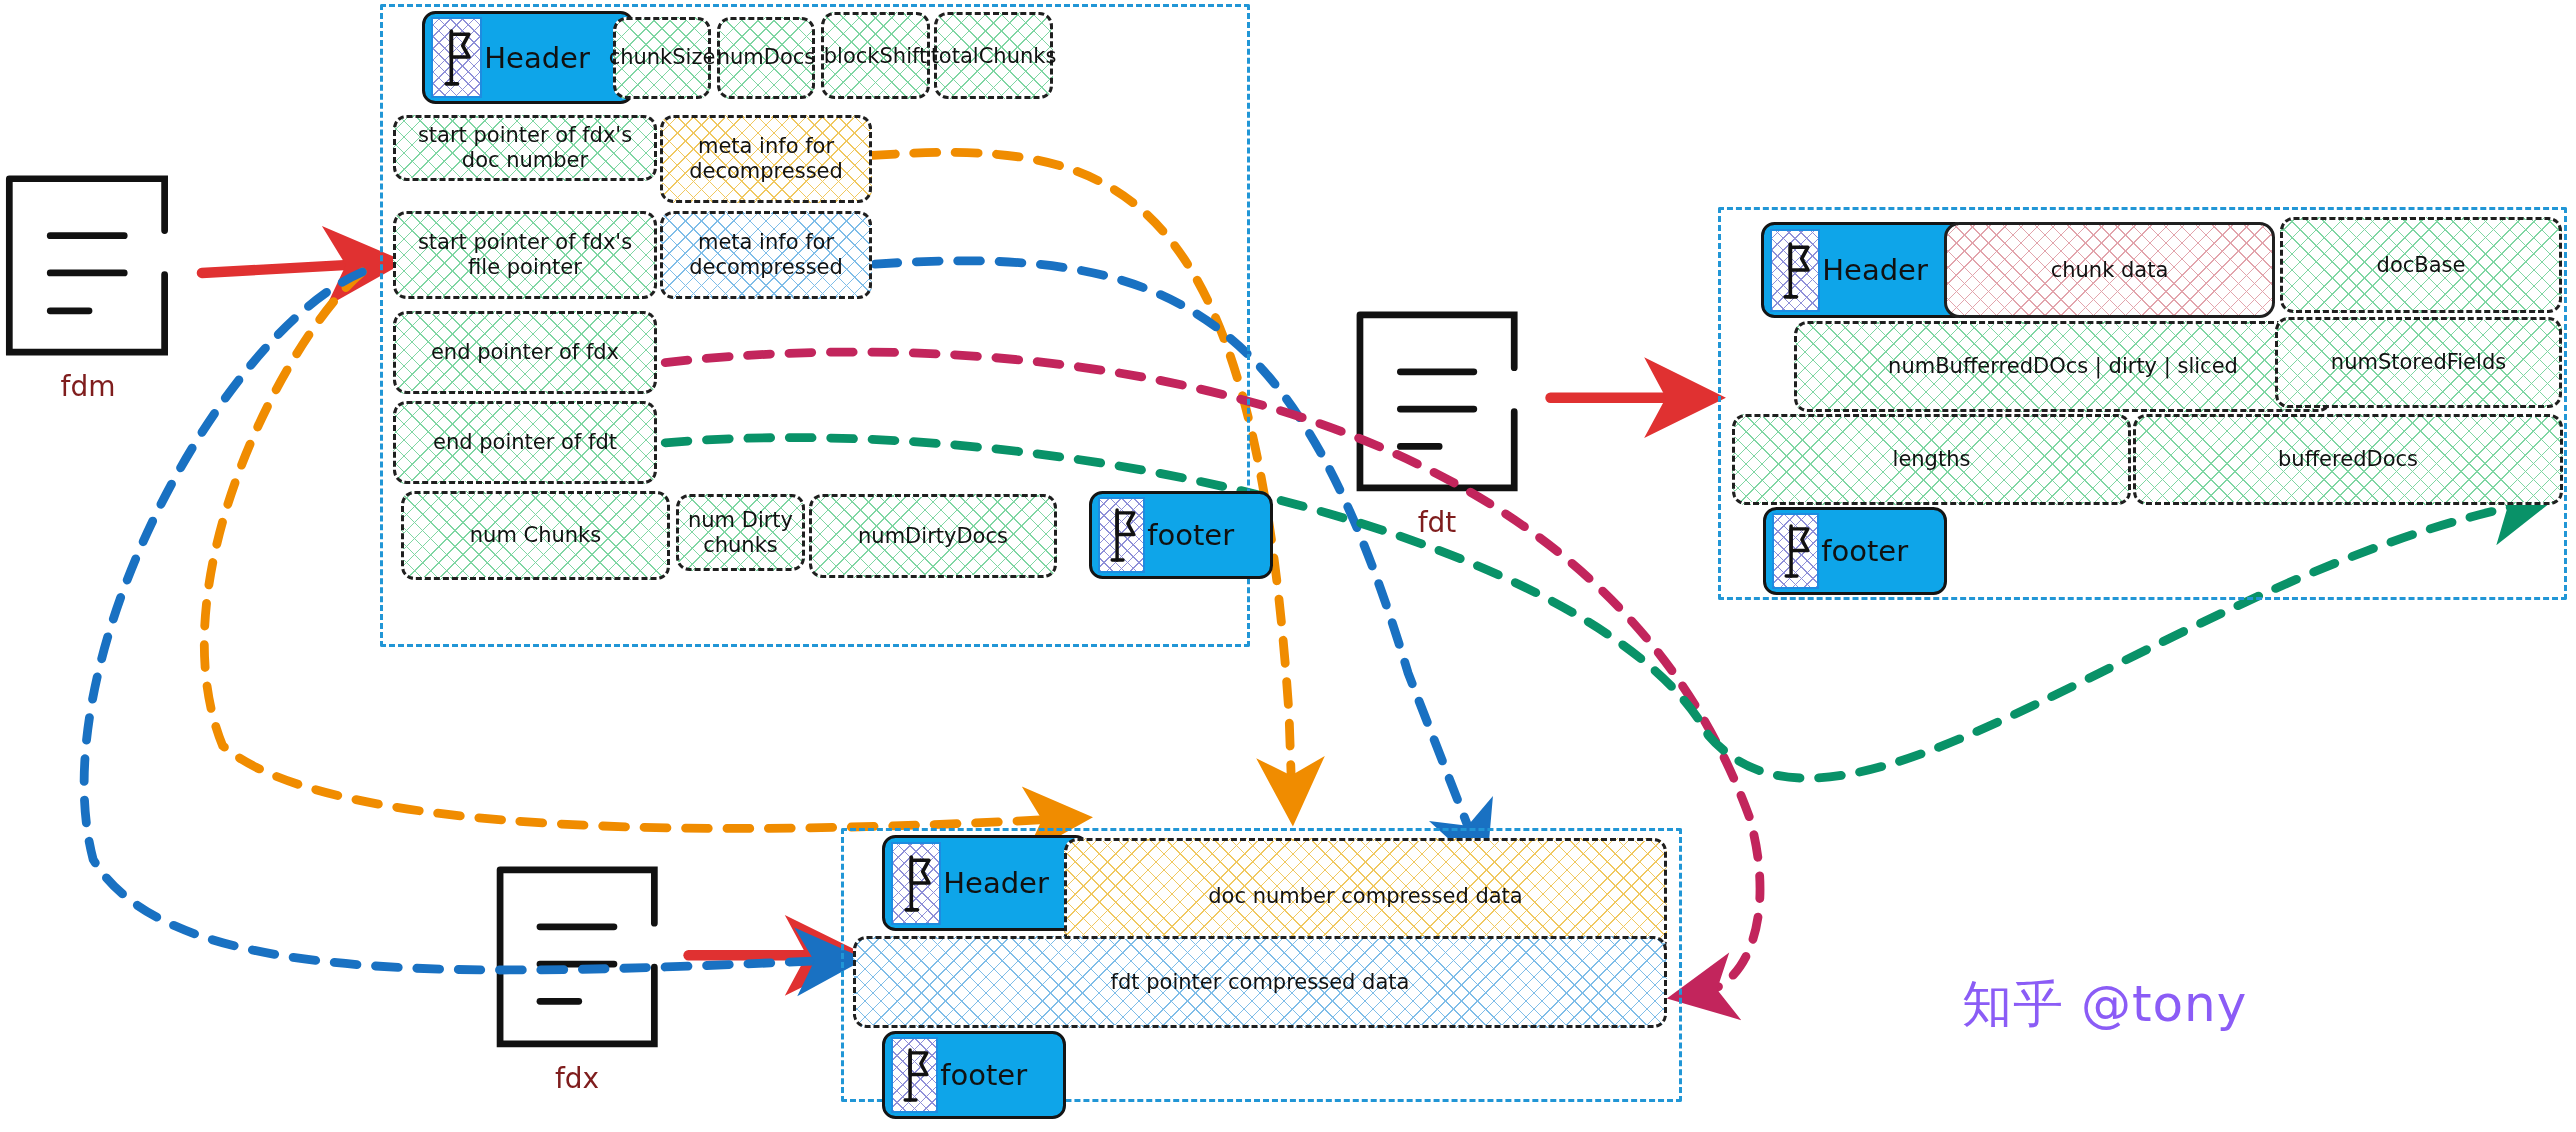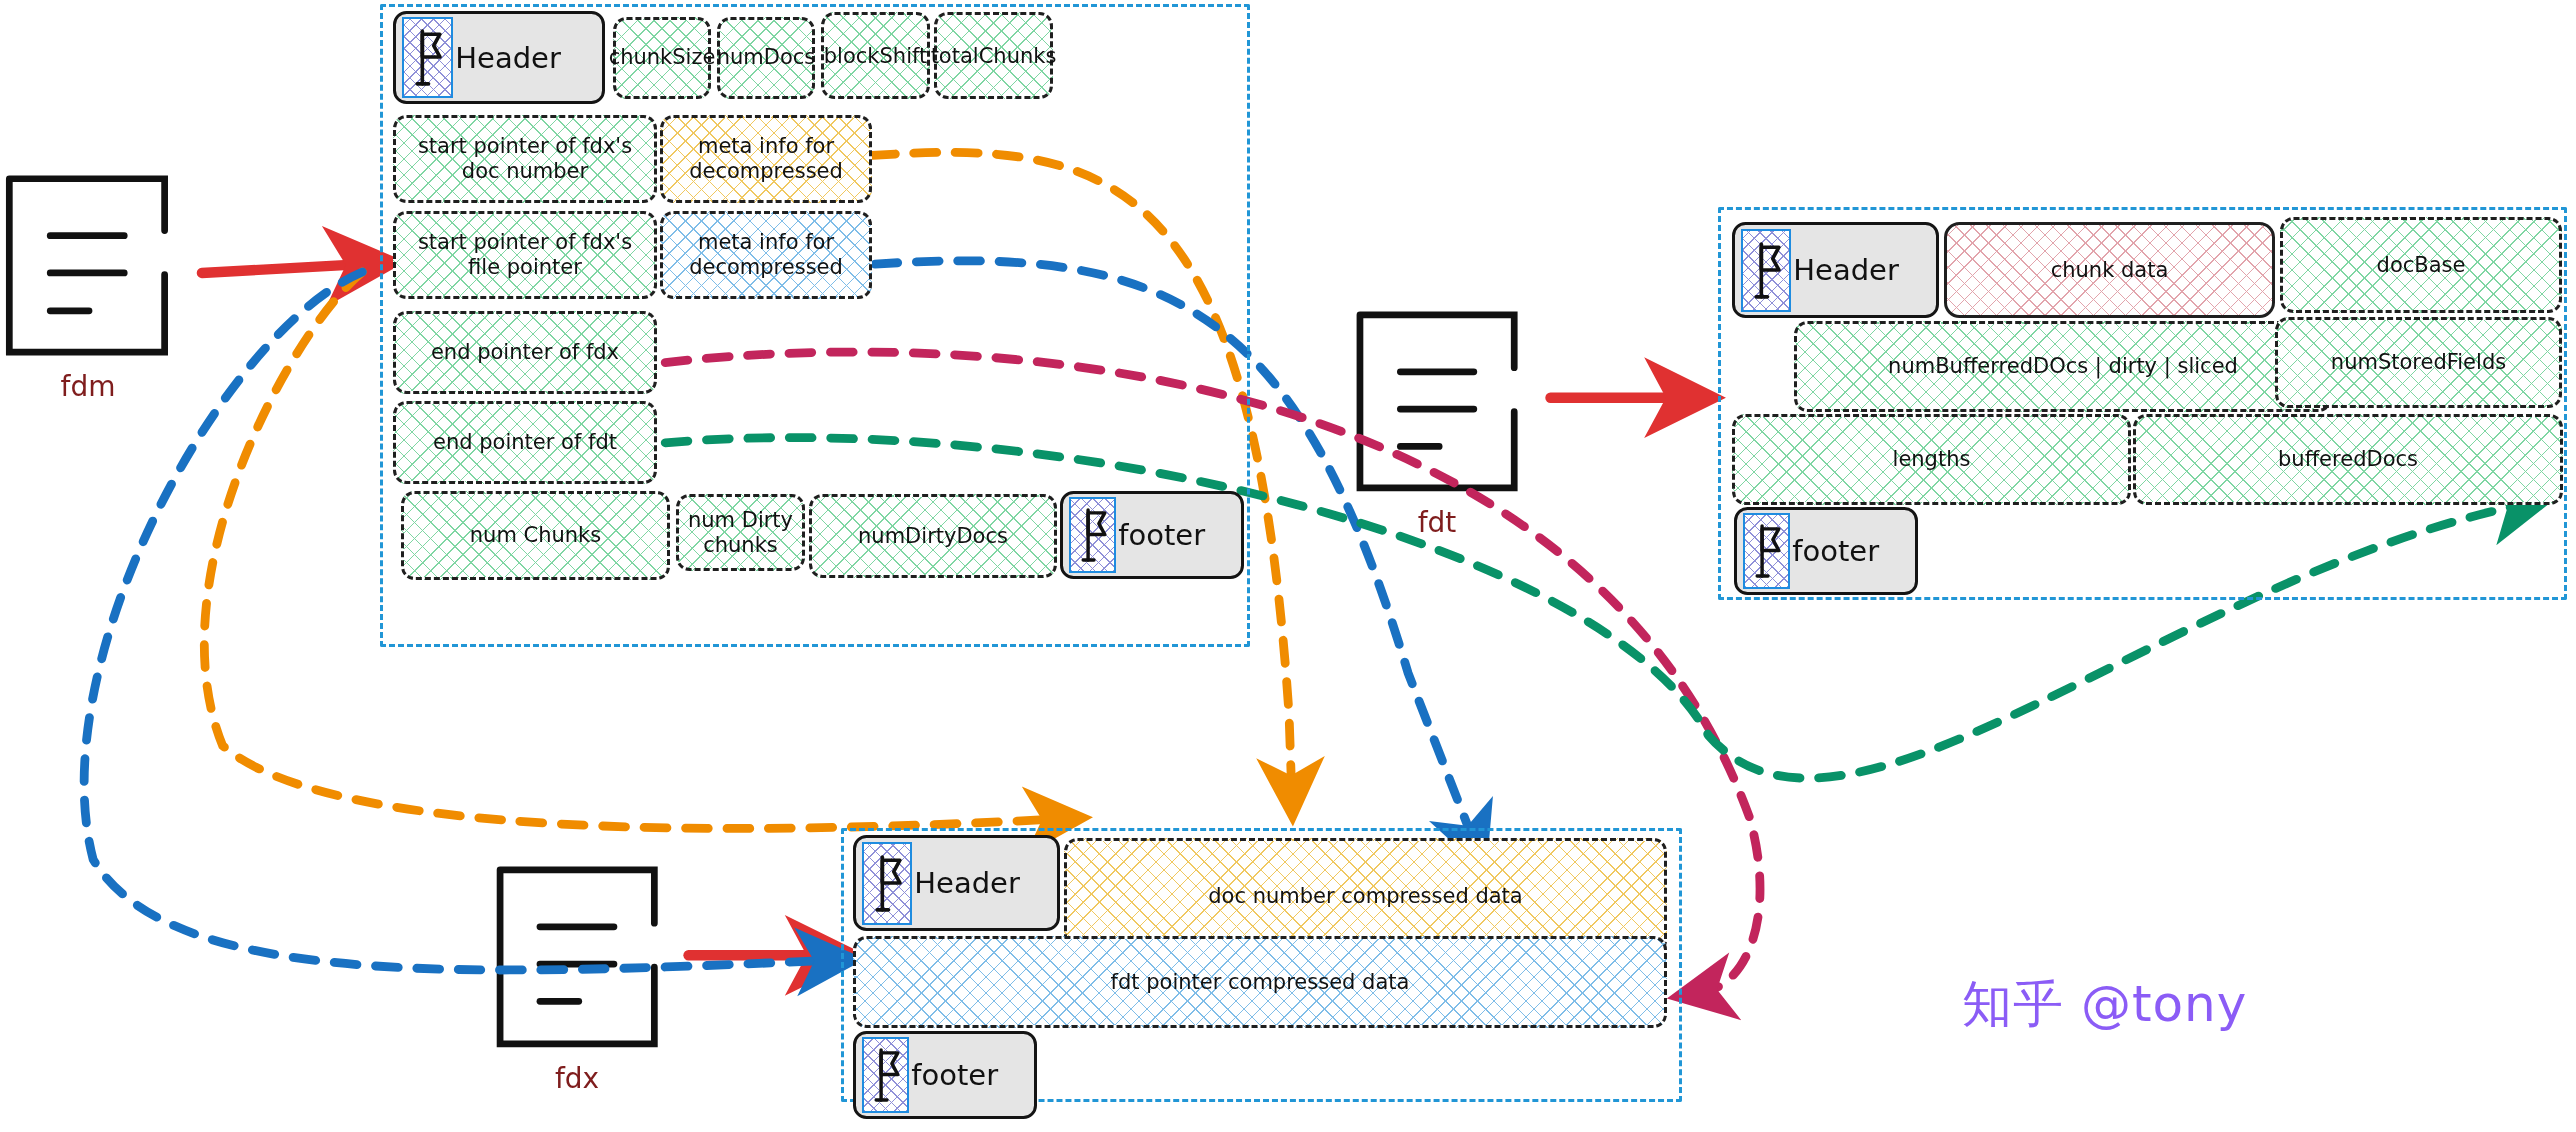--- a/index.html
+++ b/index.html
@@ -62,22 +62,22 @@
   .hatch-violet{
     background-color:#ffffff;
     background-image:
       repeating-linear-gradient(45deg,  #8f90d8 0 1px, transparent 1px 8.3px),
       repeating-linear-gradient(-45deg, #8f90d8 0 1px, transparent 1px 8.3px);
   }
 
   
   .hf{
     position:absolute;box-sizing:border-box;
-    border:3.1px solid #141414;border-radius:13.5px;background:#e5e5e5;
-    display:flex;align-items:center;
+    border:3.1px solid #141414;border-radius:13.5px;background:#0ea5e9;
+    display:flex;align-items:center;margin-left:29px;
   }
   .flagchip{
     position:relative;flex:0 0 auto;
     border:2.6px solid #1e8ce0;
     margin-left:6.2px;
     display:flex;align-items:center;justify-content:center;
   }
   .hf-label{
     font-size:29px;color:#111;margin-left:2.1px;margin-right:7.2px;white-space:nowrap;
     font-family:"DejaVu Sans", sans-serif;
@@ -171,21 +171,21 @@
       </svg>
     </div>
     <div class="hf-label">Header</div>
   </div>
 
   <div class="cell hatch-green" style="left:613px;top:16.6px;width:98px;height:82px;">chunkSize</div>
   <div class="cell hatch-green" style="left:717px;top:16.6px;width:98px;height:82px;">numDocs</div>
   <div class="cell hatch-green" style="left:821px;top:12.4px;width:109px;height:87px;">blockShift</div>
   <div class="cell hatch-green" style="left:934px;top:12.4px;width:119px;height:87px;">totalChunks</div>
 
-  <div class="cell hatch-green" style="left:393px;top:115px;width:264px;height:88px;">start pointer of fdx's doc number</div>
+  <div class="cell hatch-green" style="left:393px;top:115px;width:264px;height:66px;">start pointer of fdx's doc number</div>
   <div class="cell hatch-yellow" style="left:660px;top:115px;width:212px;height:88px;">meta info for decompressed</div>
 
   <div class="cell hatch-green" style="left:393px;top:211px;width:264px;height:88px;">start pointer of fdx's file pointer</div>
   <div class="cell hatch-blue" style="left:660px;top:211px;width:212px;height:88px;">meta info for decompressed</div>
 
   <div class="cell hatch-green" style="left:393px;top:311px;width:264px;height:83px;">end pointer of fdx</div>
   <div class="cell hatch-green" style="left:393px;top:401px;width:264px;height:83px;">end pointer of fdt</div>
 
   <div class="cell hatch-green" style="left:401px;top:491px;width:269px;height:89px;">num Chunks</div>
   <div class="cell hatch-green" style="left:676px;top:494px;width:129px;height:77px;">num Dirty chunks</div>

